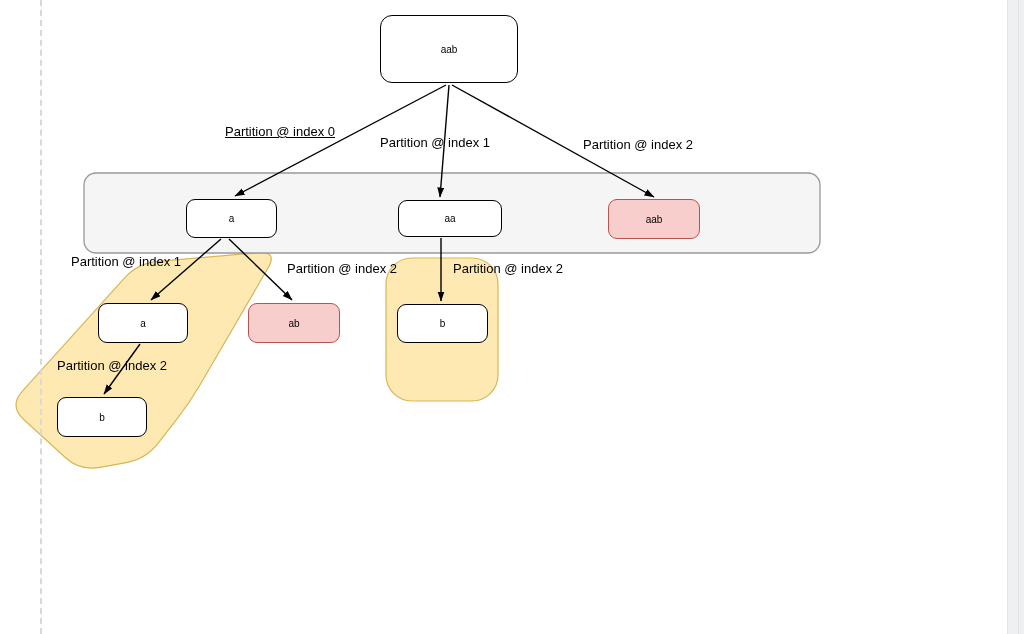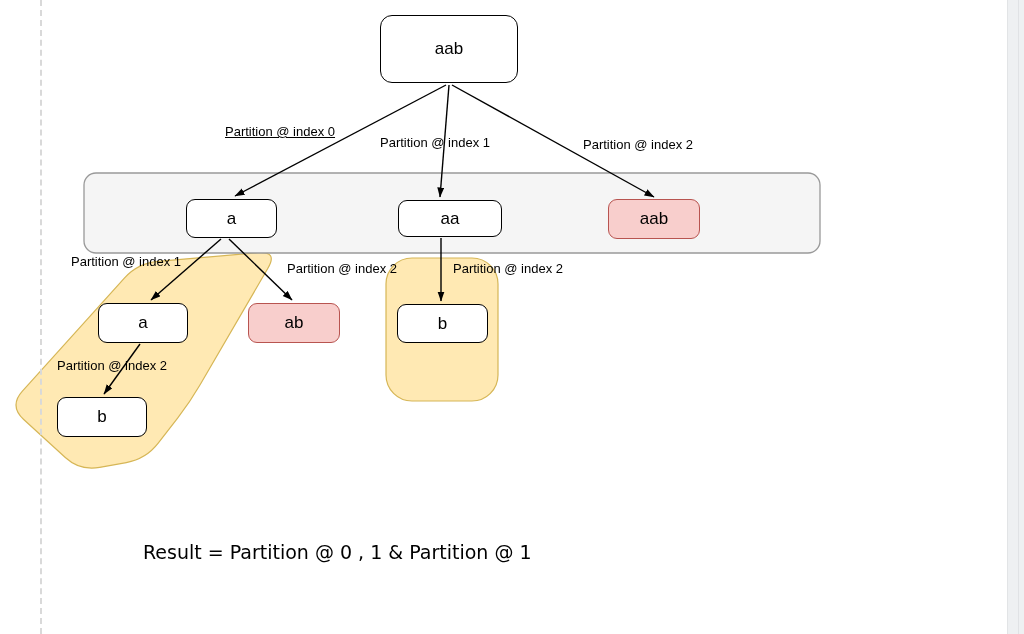--- a/index.html
+++ b/index.html
@@ -38,21 +38,21 @@
   }
   .node {
     position: absolute;
     box-sizing: border-box;
     background: #ffffff;
     border: 1.5px solid #000000;
     border-radius: 9px;
     display: flex;
     align-items: center;
     justify-content: center;
-    font-size: 17px;
+    font-size: 10px;
     color: #000000;
   }
   .node.root { border-radius: 12px; }
   .node.pink {
     background: #f8cecc;
     border-color: #b85450;
   }
   .elabel {
     position: absolute;
     font-size: 13px;
@@ -125,21 +125,20 @@
   <div class="elabel" style="left:583px; top:138px;">Partition @ index 2</div>
 
   <div class="elabel" style="left:71px; top:255px;">Partition @ index 1</div>
 
   <div class="elabel" style="left:287px; top:262px;">Partition @ index 2</div>
 
   <div class="elabel" style="left:453px; top:262px;">Partition @ index 2</div>
 
   <div class="elabel" style="left:57px; top:359px;">Partition @ index 2</div>
 
-  <div class="result-text">Result = Partition @ 0 , 1 &amp; Partition @ 1</div>
 
   <div class="page-boundary"></div>
 
   <div class="scroll-strip">
     <div class="inner-line"></div>
   </div>
 
 </div>
 
 </body></html>

